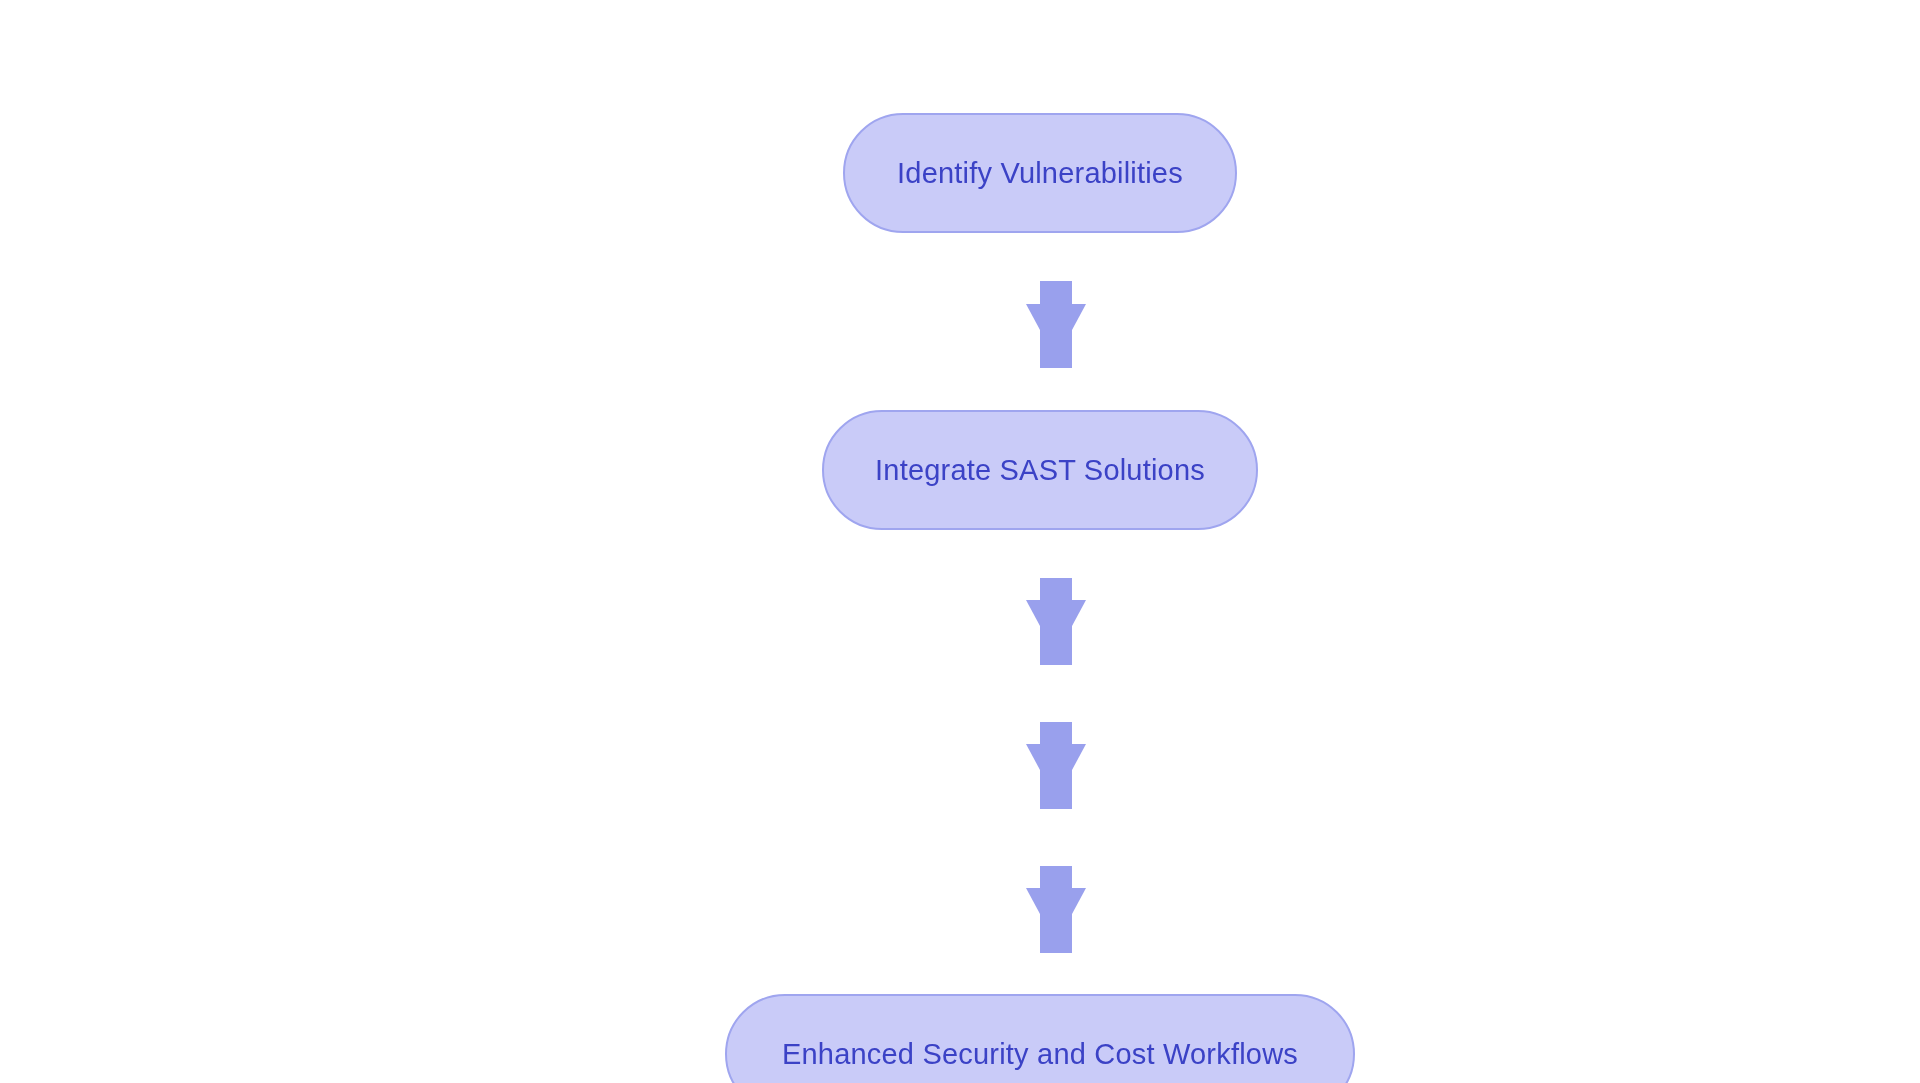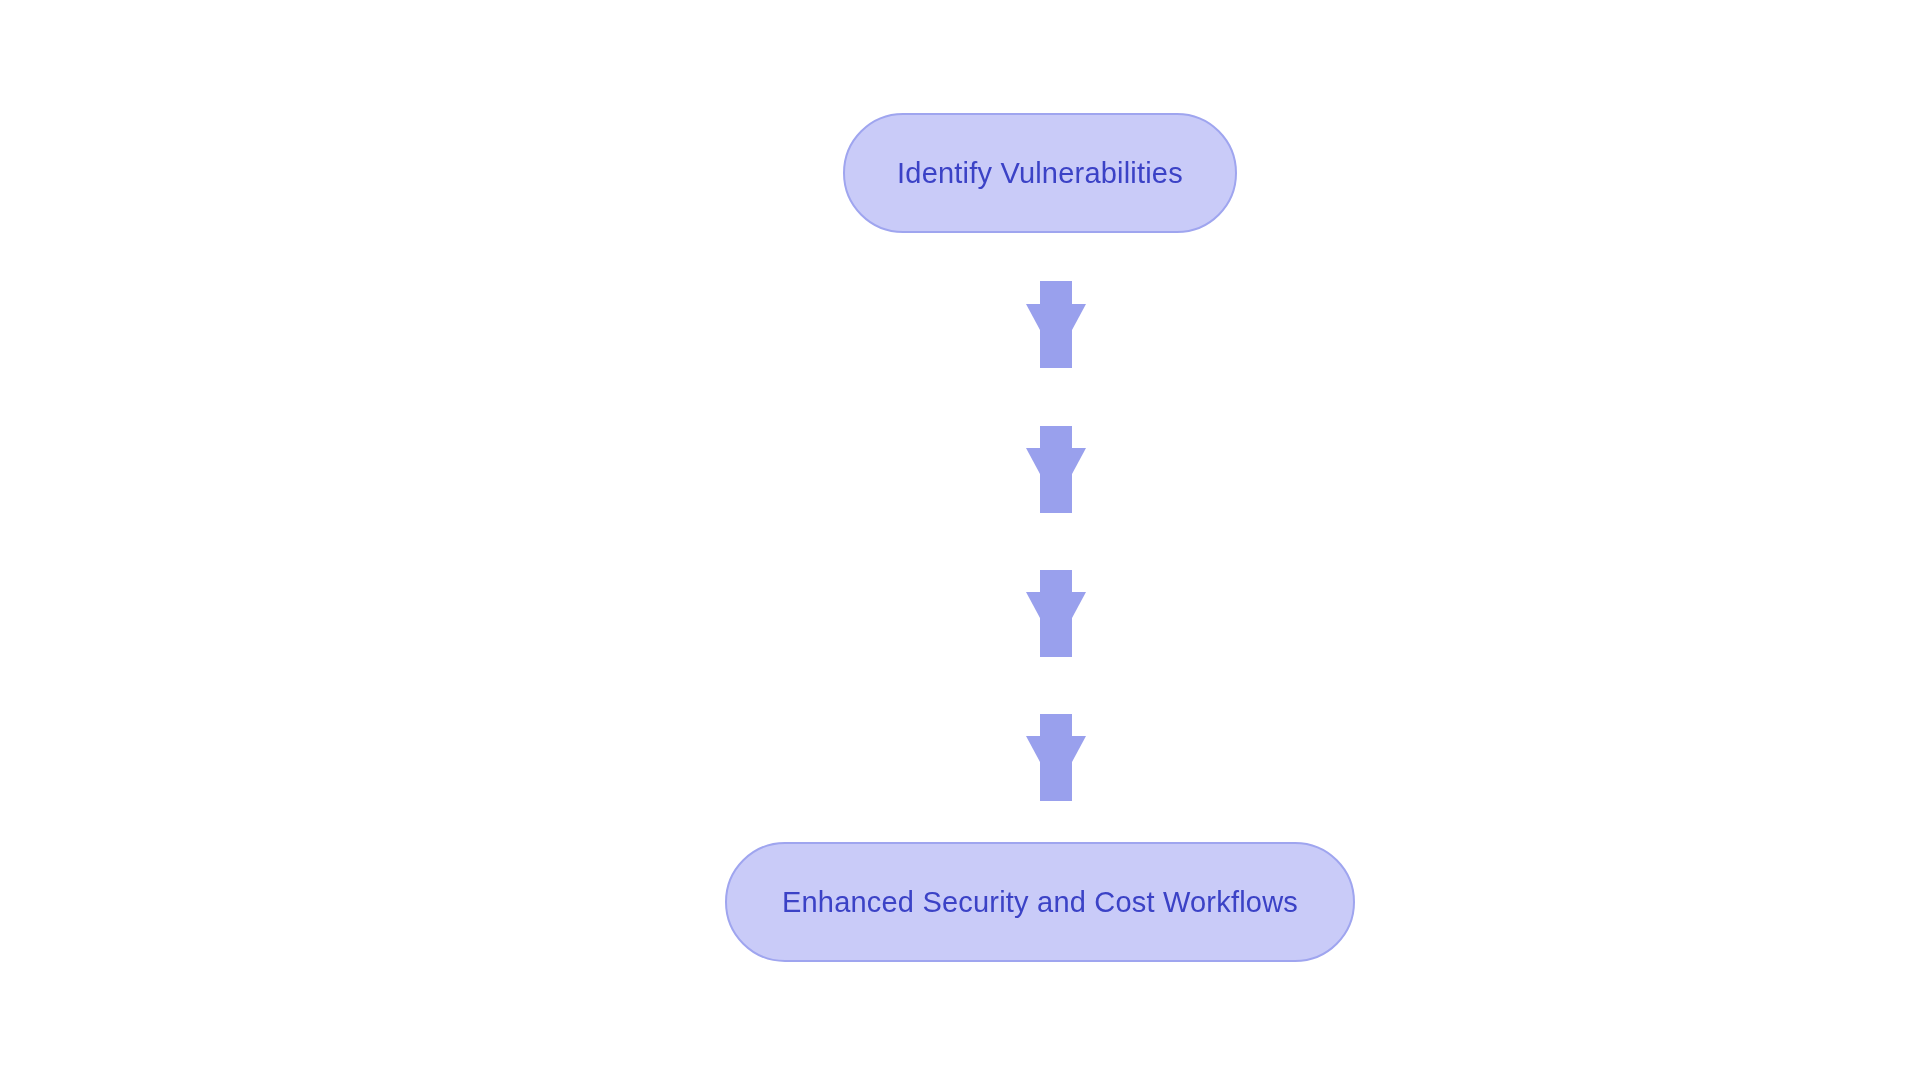--- a/index.html
+++ b/index.html
@@ -74,20 +74,23 @@
 
   <div class="node" style="width:394px">
     <span class="node-label">Identify Vulnerabilities</span>
   </div>
 
   <div class="arrow first">
     <div class="arrow-line"></div>
     <div class="arrow-head"></div>
   </div>
 
+  <div class="node" style="width:436px">
+    <span class="node-label">Integrate SAST Solutions</span>
+  </div>
 
   <div class="arrow">
     <div class="arrow-line"></div>
     <div class="arrow-head"></div>
   </div>
 
 
   <div class="arrow">
     <div class="arrow-line"></div>
     <div class="arrow-head"></div>

